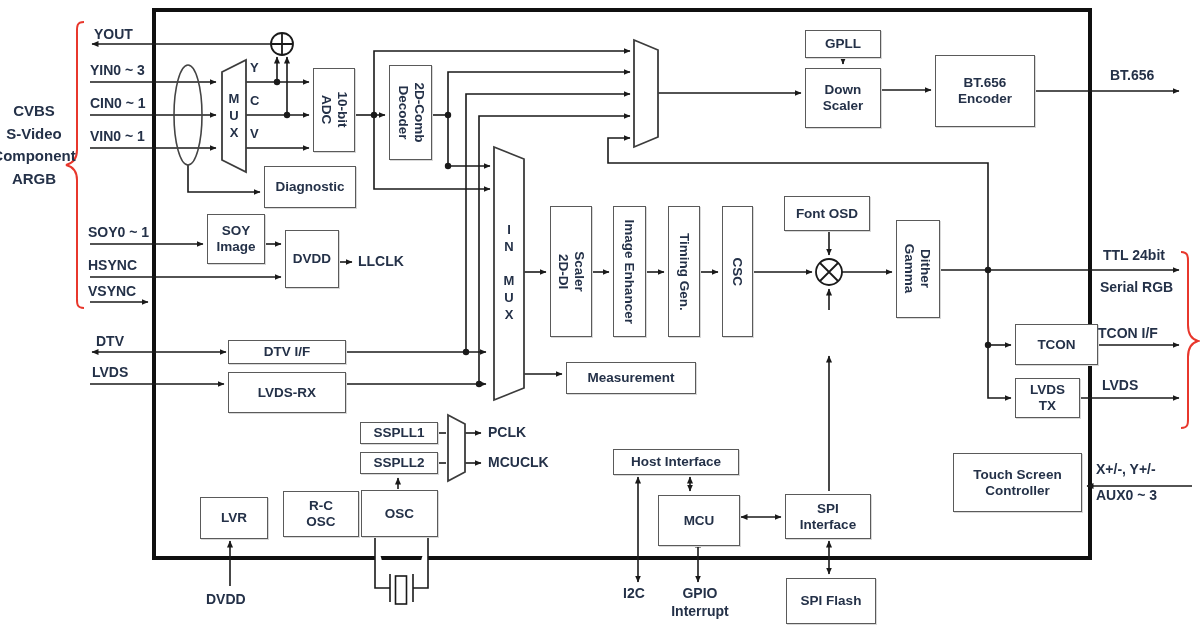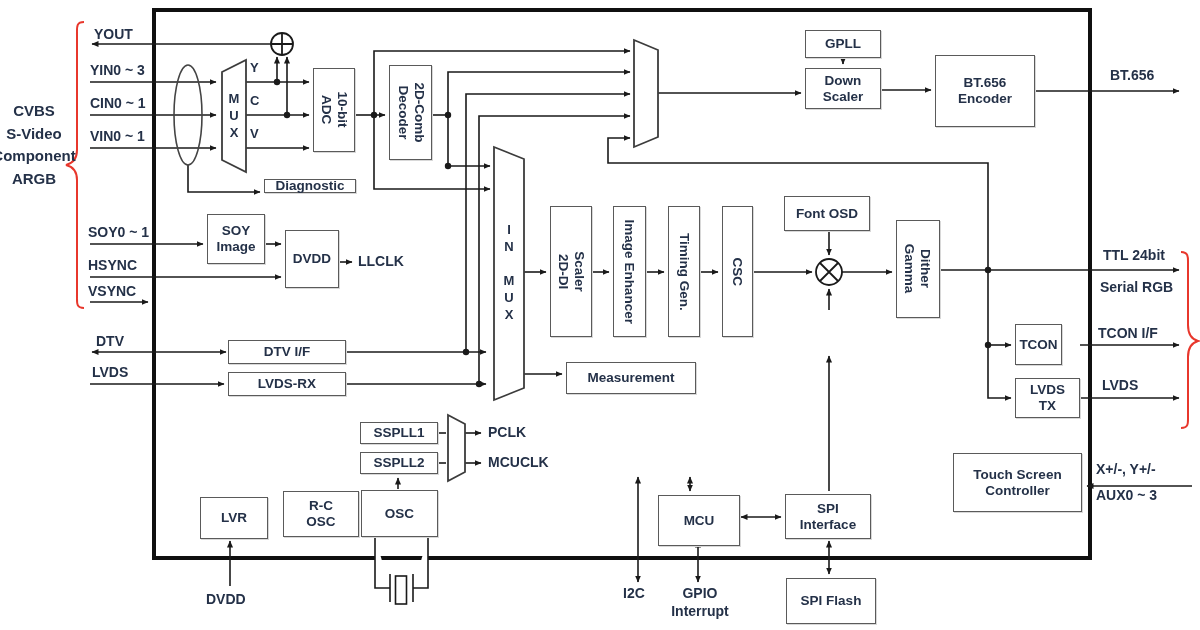--- a/index.html
+++ b/index.html
@@ -130,63 +130,66 @@
       <path d="M390,574 L390,602 M413,574 L413,602"></path>
       <rect x="395.5" y="576" width="11" height="28"></rect>
     </g>
 
     <g stroke="#e8372c" stroke-width="2" fill="none">
       <path d="M84,22 C76,22 77,27 77,35 L77,150 C77,158 74,163 66,165 C74,167 77,172 77,180 L77,295 C77,303 76,308 84,308"></path>
       <path d="M1181,252 C1189,252 1188,258 1188,265 L1188,325 C1188,333 1191,339 1198,341 C1191,343 1188,349 1188,357 L1188,415 C1188,423 1189,428 1181,428"></path>
     </g>
   </svg>
 
-  <div class="blk" style="left:264px;top:179px;width:92px;height:14px">
+  <div class="blk" style="left:264px;top:166px;width:92px;height:42px">
       <span class="t">Diagnostic</span>
     </div>
   <div class="blk" style="left:207px;top:214px;width:58px;height:50px">
       <span class="t">SOY
 Image</span>
     </div>
   <div class="blk" style="left:285px;top:230px;width:54px;height:58px">
       <span class="t">DVDD</span>
     </div>
   <div class="blk" style="left:228px;top:340px;width:118px;height:24px">
       <span class="t">DTV I/F</span>
     </div>
-  <div class="blk" style="left:228px;top:372px;width:118px;height:24px">
+  <div class="blk" style="left:228px;top:372px;width:118px;height:41px">
       <span class="t">LVDS-RX</span>
     </div>
   <div class="blk" style="left:566px;top:362px;width:130px;height:32px">
       <span class="t">Measurement</span>
     </div>
   <div class="blk" style="left:805px;top:30px;width:76px;height:28px">
       <span class="t">GPLL</span>
     </div>
-  <div class="blk" style="left:805px;top:68px;width:76px;height:41px">
+  <div class="blk" style="left:805px;top:68px;width:76px;height:60px">
       <span class="t">Down
 Scaler</span>
     </div>
   <div class="blk" style="left:935px;top:55px;width:100px;height:72px">
       <span class="t">BT.656
 Encoder</span>
     </div>
   <div class="blk" style="left:784px;top:196px;width:86px;height:35px">
       <span class="t">Font OSD</span>
     </div>
-  <div class="blk" style="left:1015px;top:324px;width:47px;height:41px">
+  <div class="blk" style="left:1015px;top:324px;width:83px;height:41px">
       <span class="t">TCON</span>
     </div>
   <div class="blk" style="left:1015px;top:378px;width:65px;height:40px">
       <span class="t">LVDS
 TX</span>
     </div>
   <div class="blk" style="left:953px;top:453px;width:129px;height:59px">
       <span class="t">Touch Screen
 Controller</span>
+    </div>
+  <div class="blk" style="left:613px;top:449px;width:126px;height:26px">
+      <span class="t">Host Interface</span>
     </div>
   <div class="blk" style="left:658px;top:495px;width:82px;height:51px">
       <span class="t">MCU</span>
     </div>
   <div class="blk" style="left:785px;top:494px;width:86px;height:45px">
       <span class="t">SPI
 Interface</span>
     </div>
   <div class="blk" style="left:786px;top:578px;width:90px;height:46px">
       <span class="t">SPI Flash</span>

